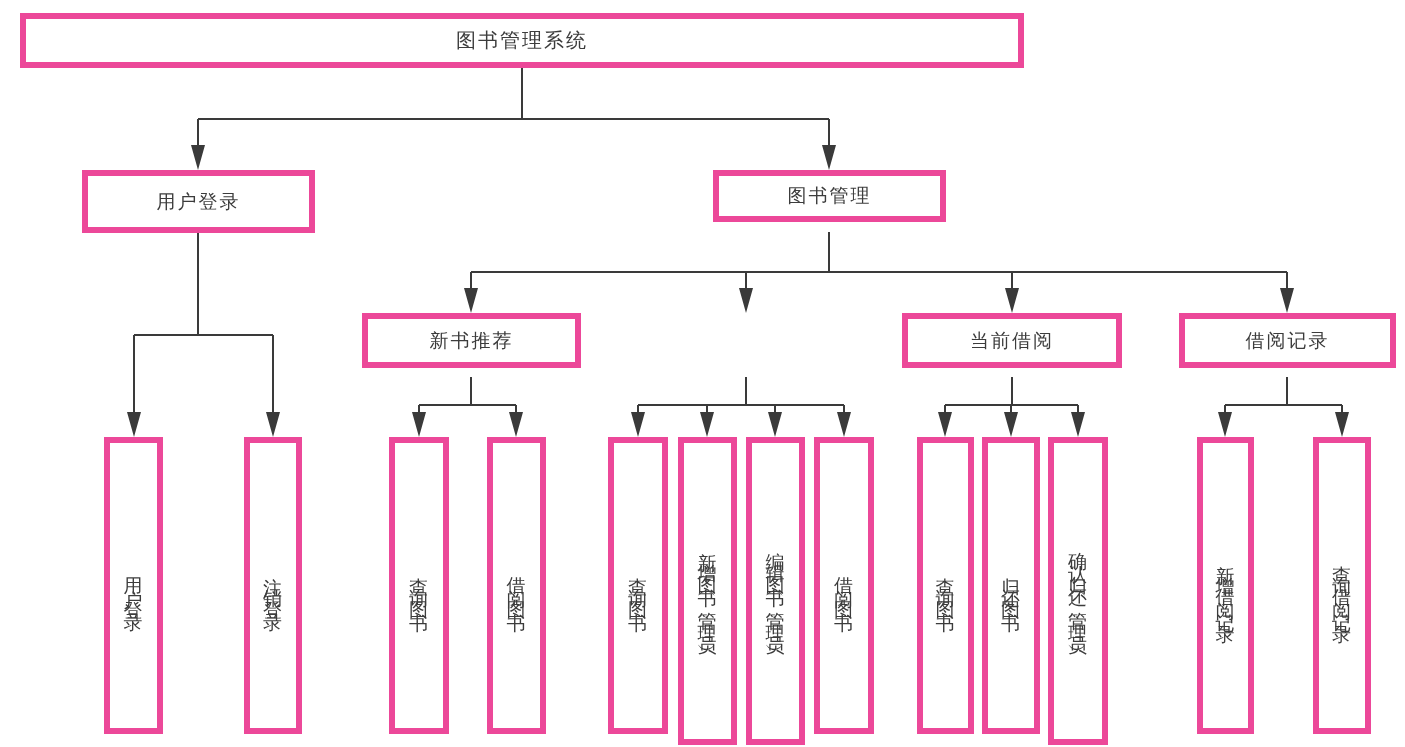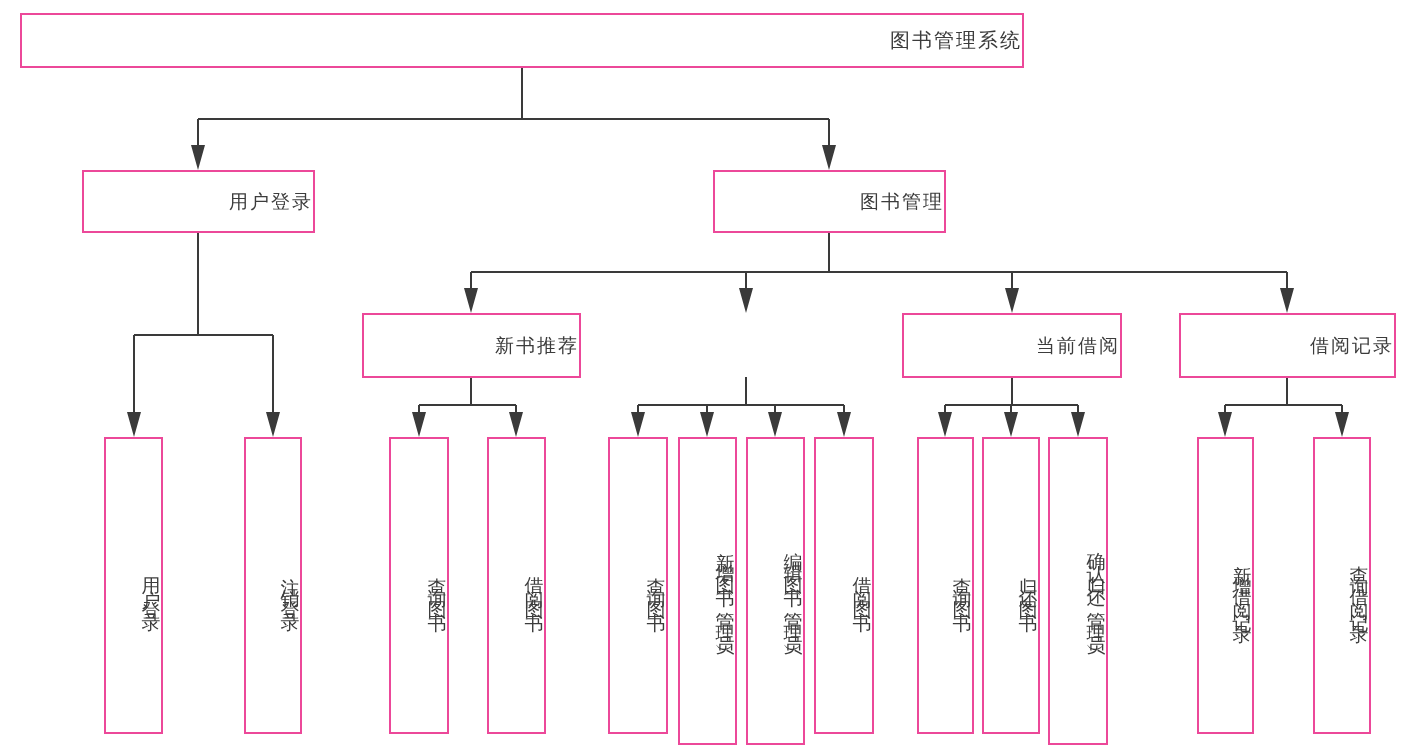--- a/index.html
+++ b/index.html
@@ -15,35 +15,35 @@
   .wires {
     position: absolute;
     left: 0; top: 0;
     width: 1405px; height: 747px;
     z-index: 0;
   }
   .node {
     position: absolute;
     box-sizing: border-box;
     background: #ffffff;
-    border: 2px solid #ec4899;
+    border: 6px solid #ec4899;
     display: flex;
     align-items: center;
-    justify-content: flex-end;
+    justify-content: center;
     font-size: 19px;
     letter-spacing: 2px;
     z-index: 1;
   }
   
   .n-root   { left: 20px;   top: 13px;  width: 1004px; height: 55px; font-size: 20px; }
   
   .n-l2a    { left: 82px;   top: 170px; width: 233px;  height: 63px; }
-  .n-l2b    { left: 713px;  top: 170px; width: 233px;  height: 63px; }
+  .n-l2b    { left: 713px;  top: 170px; width: 233px;  height: 52px; }
   
-  .lvl3     { top: 313px; height: 65px; }
+  .lvl3     { top: 313px; height: 55px; }
   .n-l3a    { left: 362px;  width: 219px; }
   .n-l3b    { left: 636px;  width: 220px; }
   .n-l3c    { left: 902px;  width: 220px; }
   .n-l3d    { left: 1179px; width: 217px; }
   
   .leaf     { top: 437px; height: 297px; letter-spacing: 0; }
   .leaf.tall{ height: 308px; }
   .leaf .vtext {
     writing-mode: vertical-rl;
     text-orientation: mixed;

